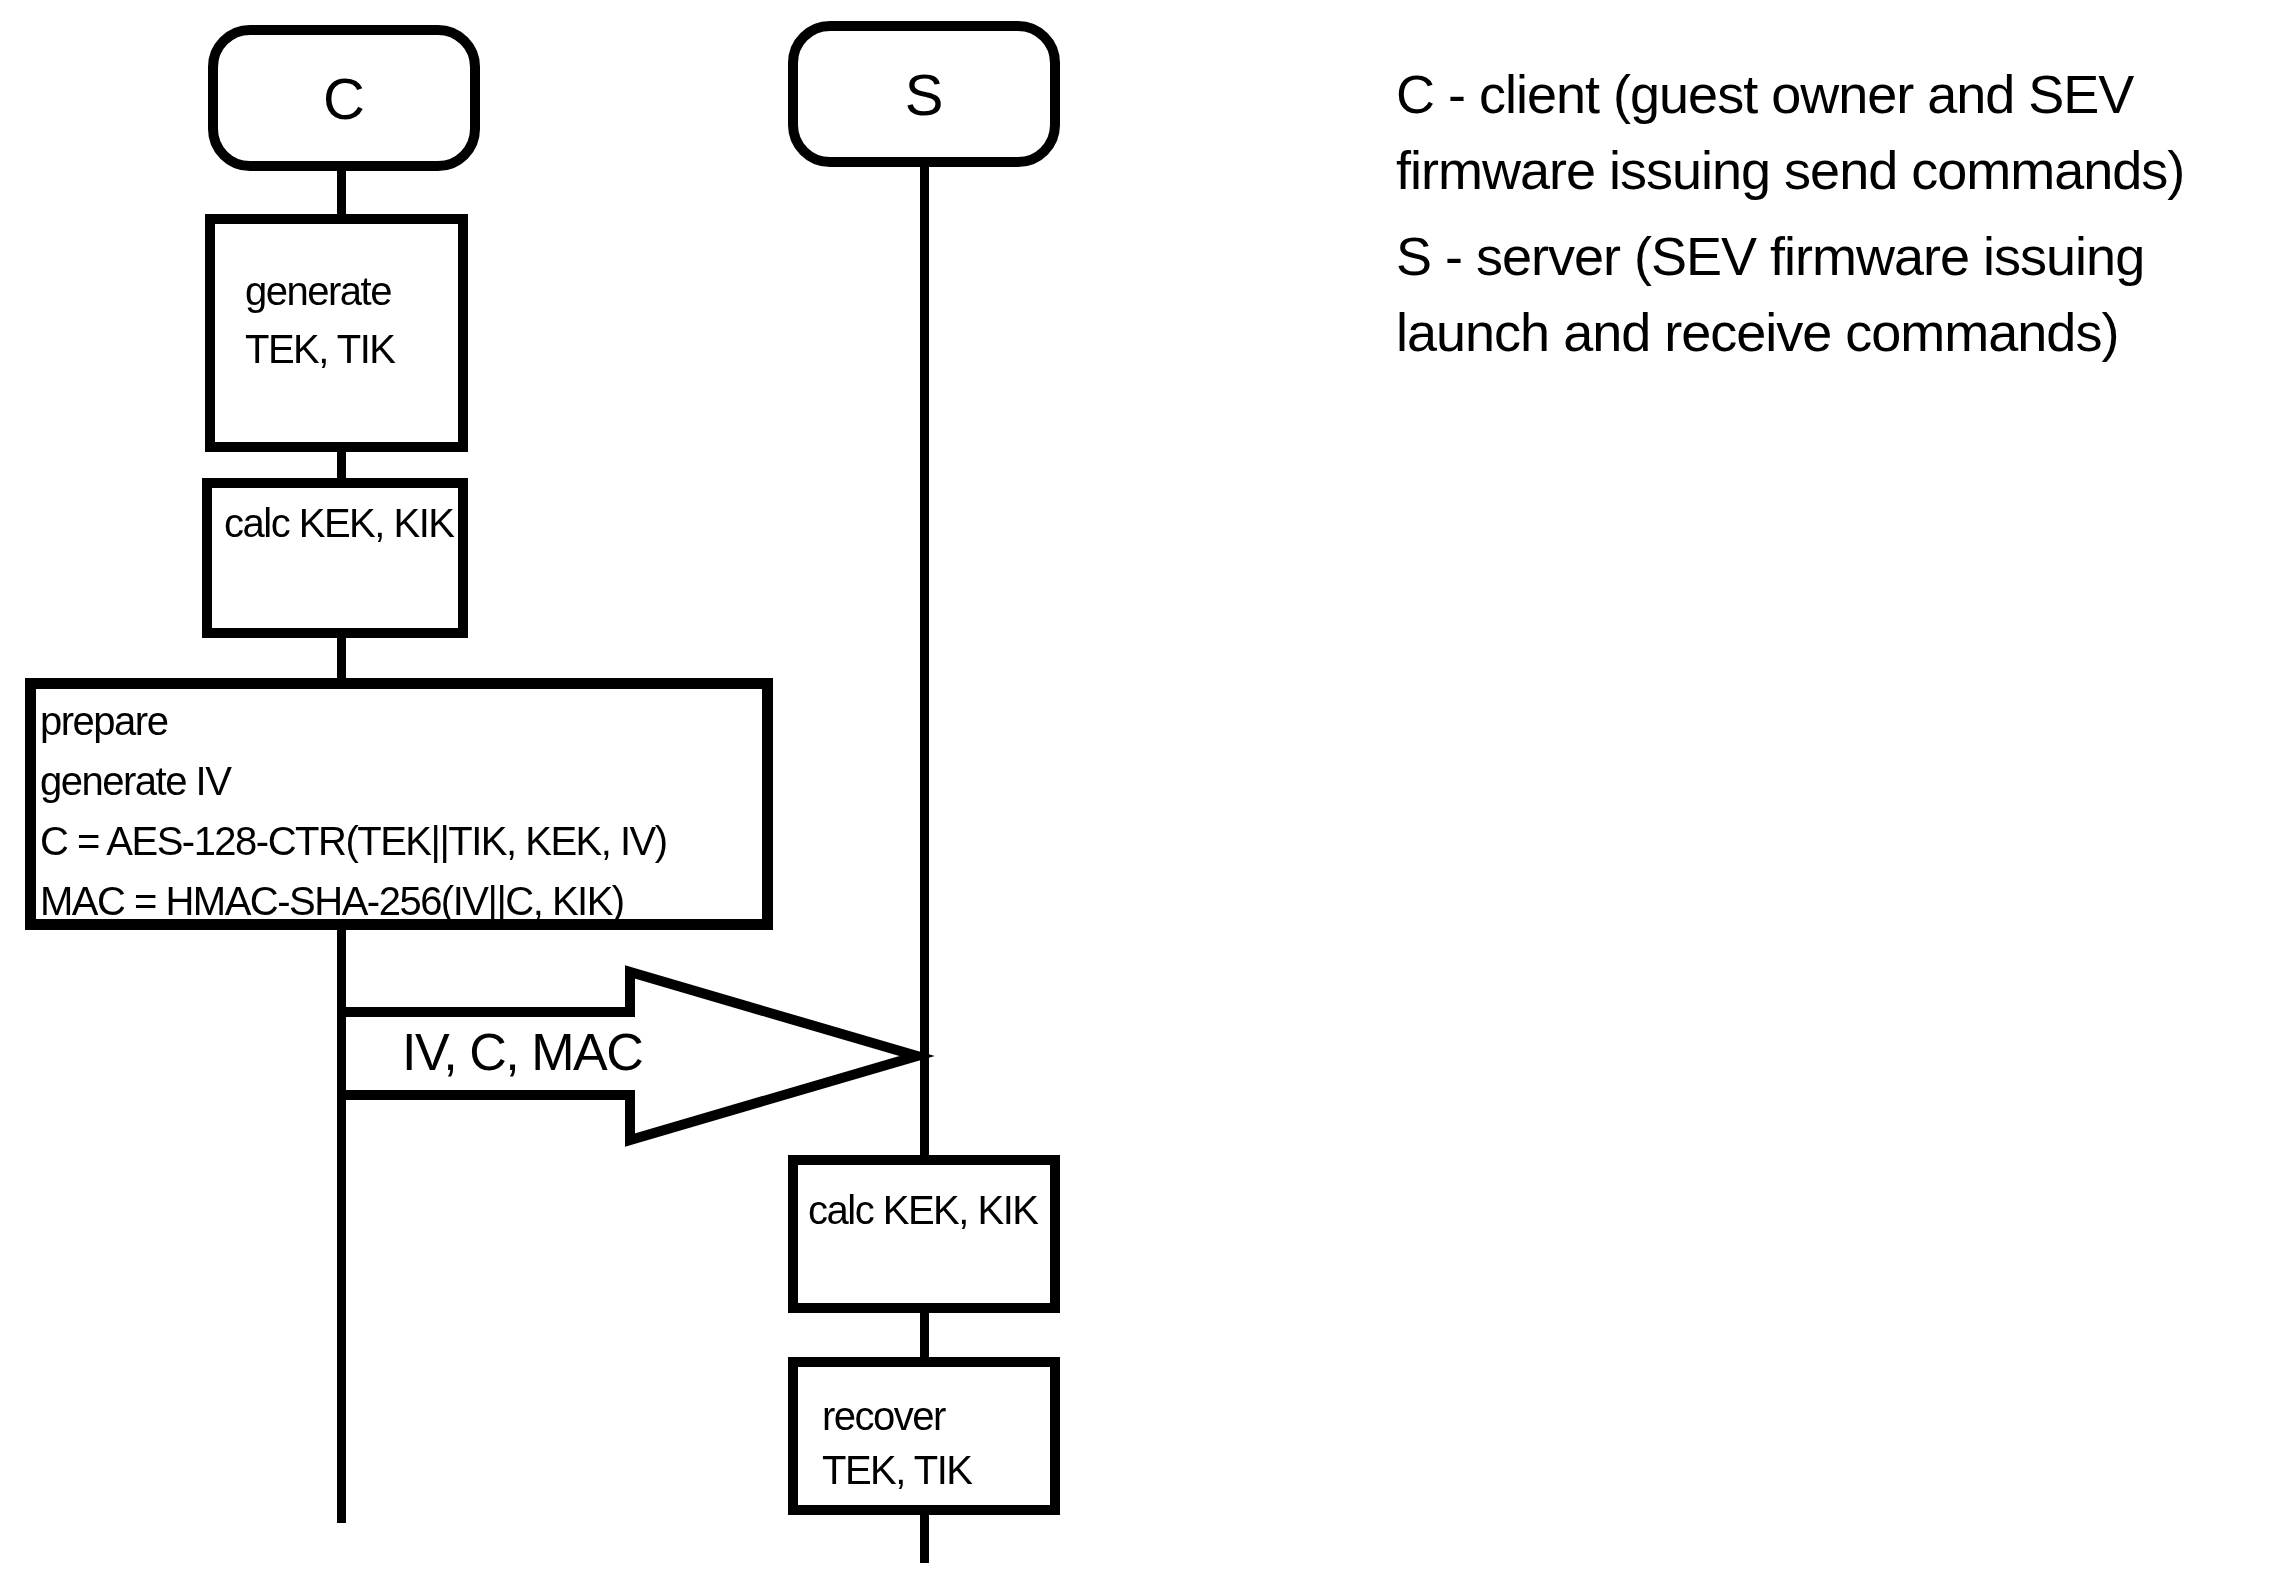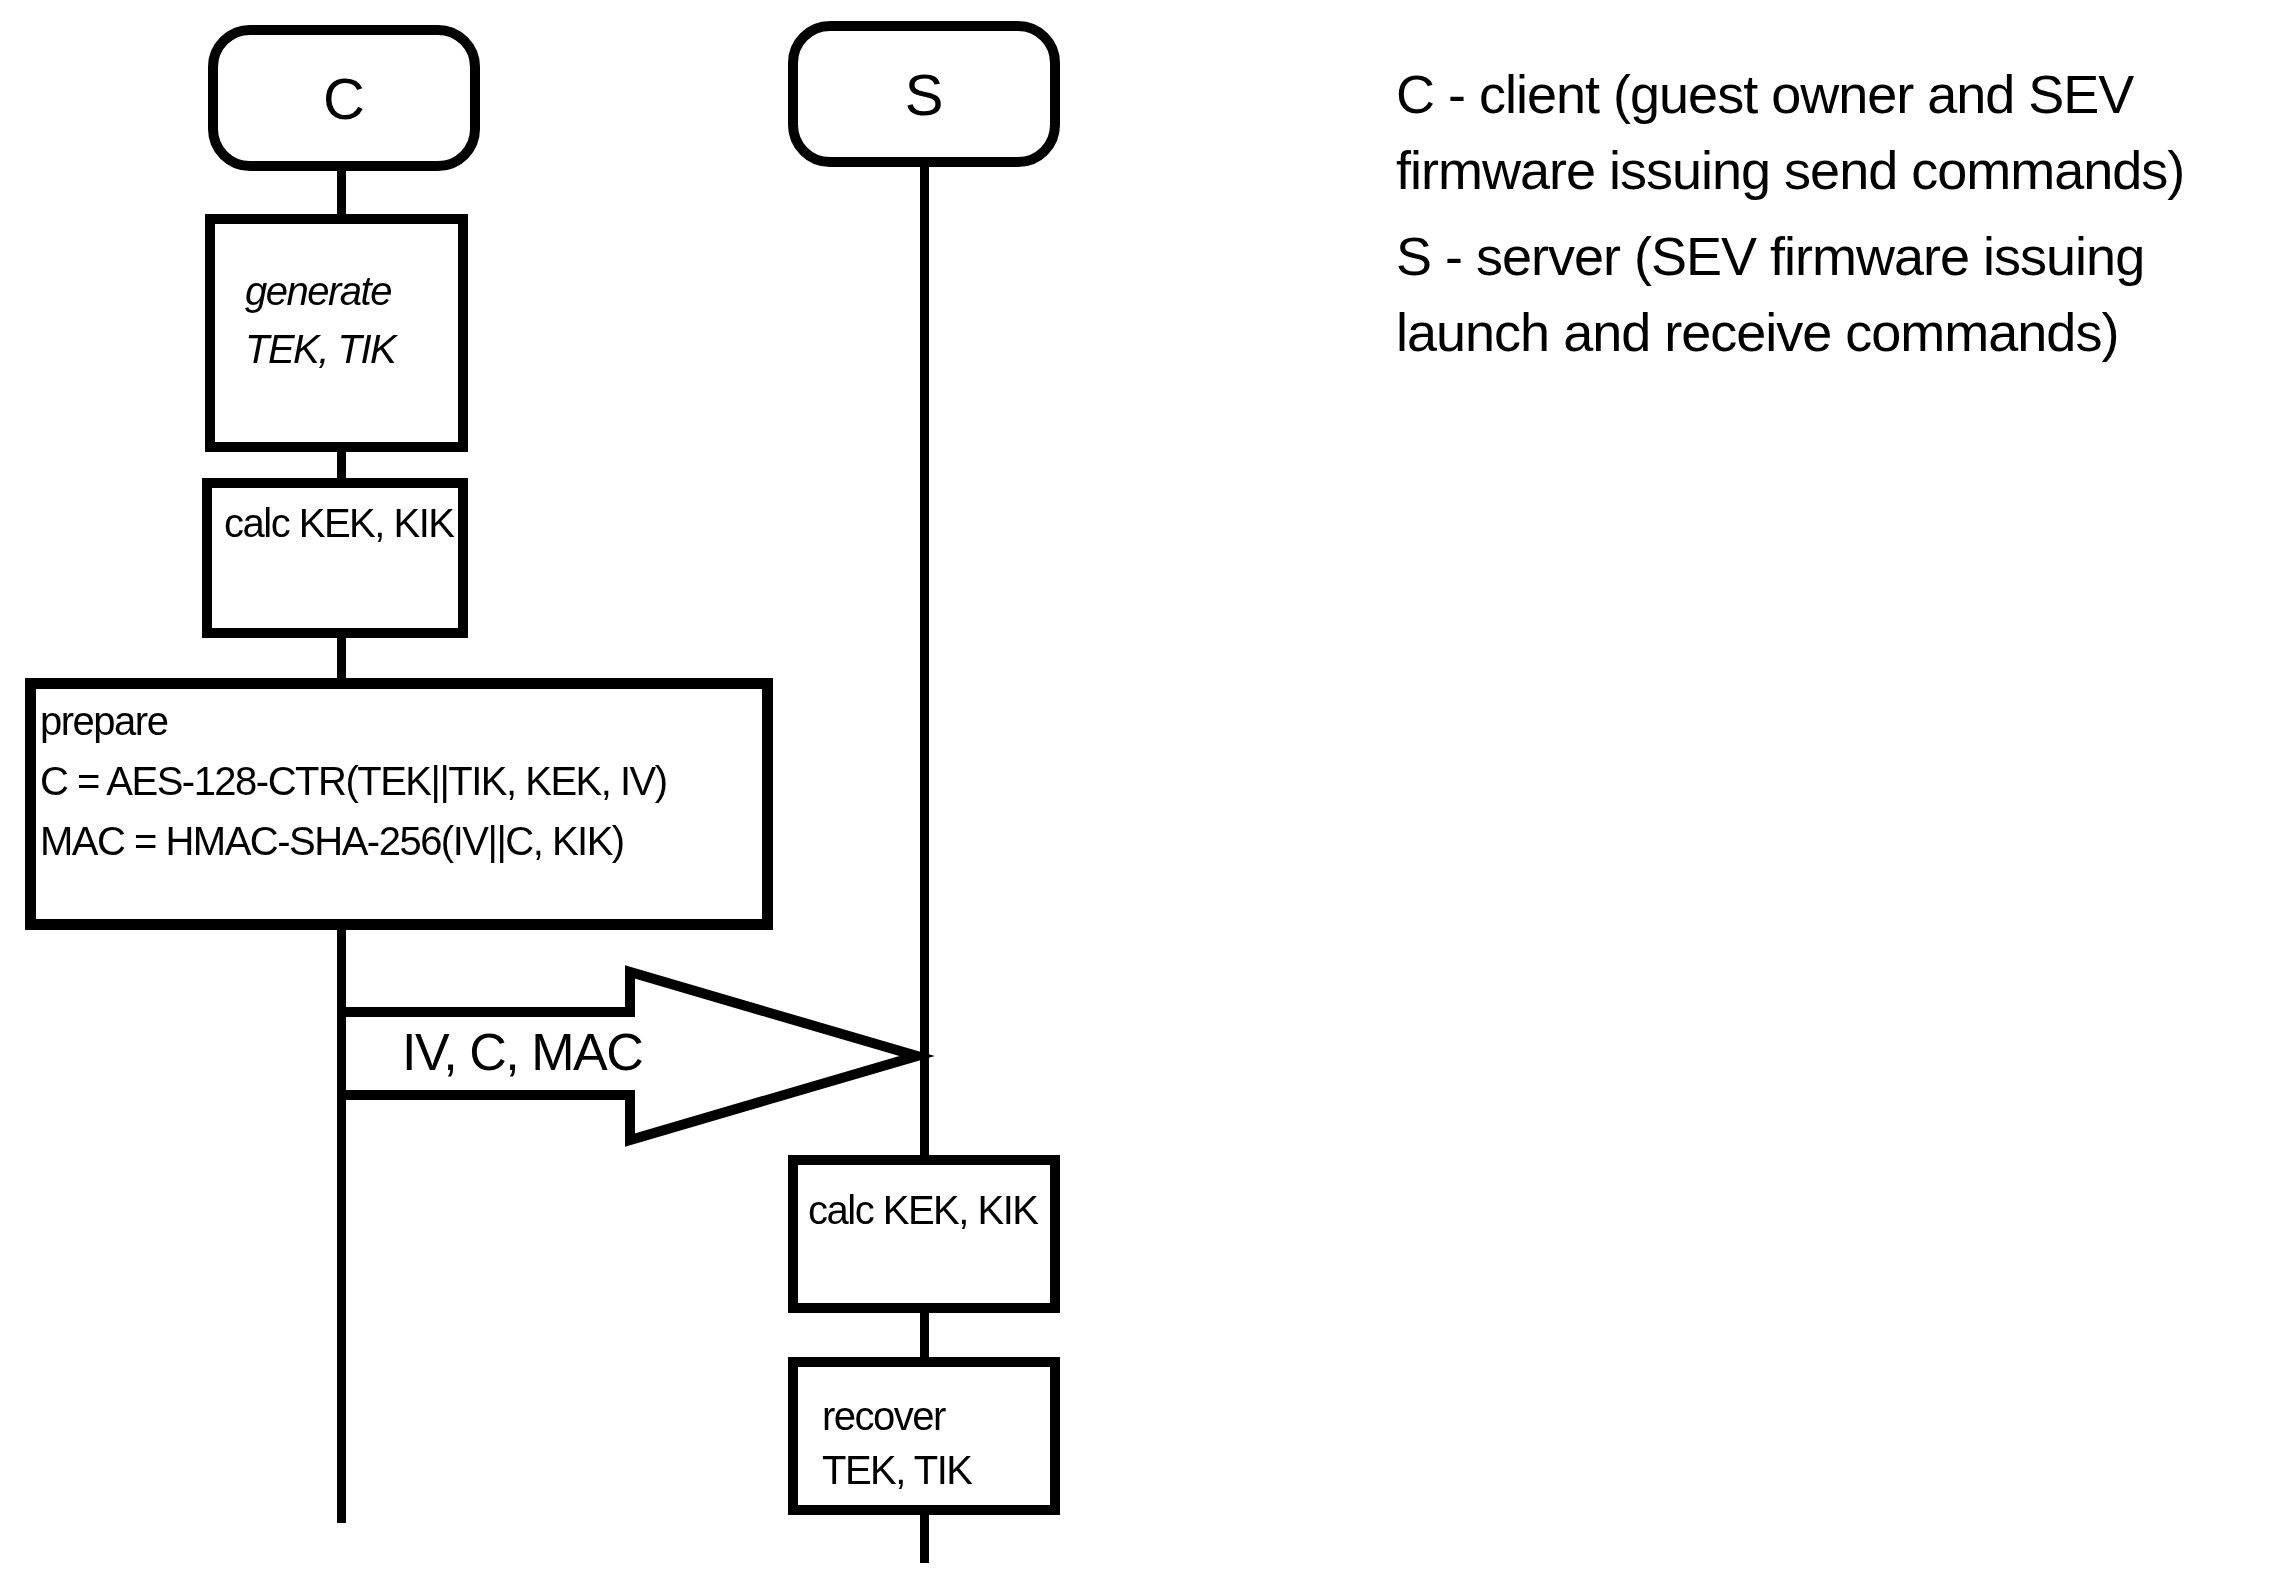--- a/index.html
+++ b/index.html
@@ -29,21 +29,21 @@
   .step{
     position:absolute;
     box-sizing:border-box;
     border:10px solid #000000;
     background:#ffffff;
     font-size:40px;
     letter-spacing:-1.5px;
     line-height:58px;
     white-space:nowrap;
   }
-  .step-generate{left:205px;top:214px;width:263px;height:238px;padding:38px 0 0 30px;font-style:italic;}
+  .step-generate{left:205px;top:214px;width:263px;height:238px;padding:38px 0 0 30px;}
   .step-calc-client{left:202px;top:478px;width:266px;height:160px;padding:6px 0 0 12px;}
   .step-prepare{left:25px;top:678px;width:748px;height:252px;border-width:11px;padding:2px 0 0 4px;line-height:60px;}
   .step-calc-server{left:788px;top:1155px;width:272px;height:158px;padding:16px 0 0 10px;}
   .step-recover{left:788px;top:1357px;width:272px;height:158px;padding:22px 16px 0 24px;line-height:54px;}
   .arrow-layer{position:absolute;left:0;top:0;}
   .message-label{
     position:absolute;
     left:402px;top:1022px;
     font-size:52px;
     letter-spacing:-1.5px;
@@ -82,20 +82,21 @@
     <div>generate</div>
     <div>TEK, TIK</div>
   </div>
 
   <div class="step step-calc-client">
     <div>calc KEK, KIK</div>
   </div>
 
   <div class="step step-prepare">
     <div>prepare</div>
+    <div>generate IV</div>
     <div>C = AES-128-CTR(TEK||TIK, KEK, IV)</div>
     <div>MAC = HMAC-SHA-256(IV||C, KIK)</div>
   </div>
 
   <div class="message-label">IV, C, MAC</div>
 
   <div class="step step-calc-server">
     <div>calc KEK, KIK</div>
   </div>
 

